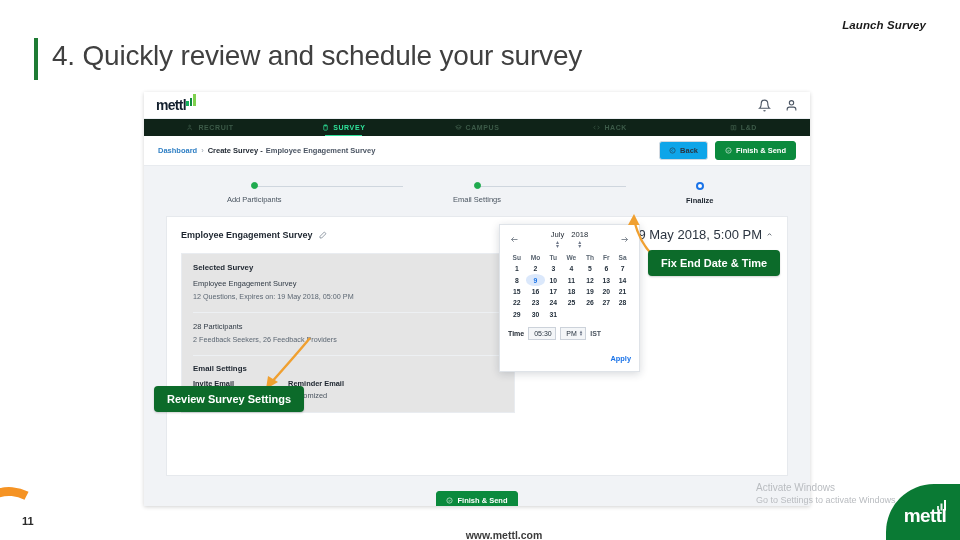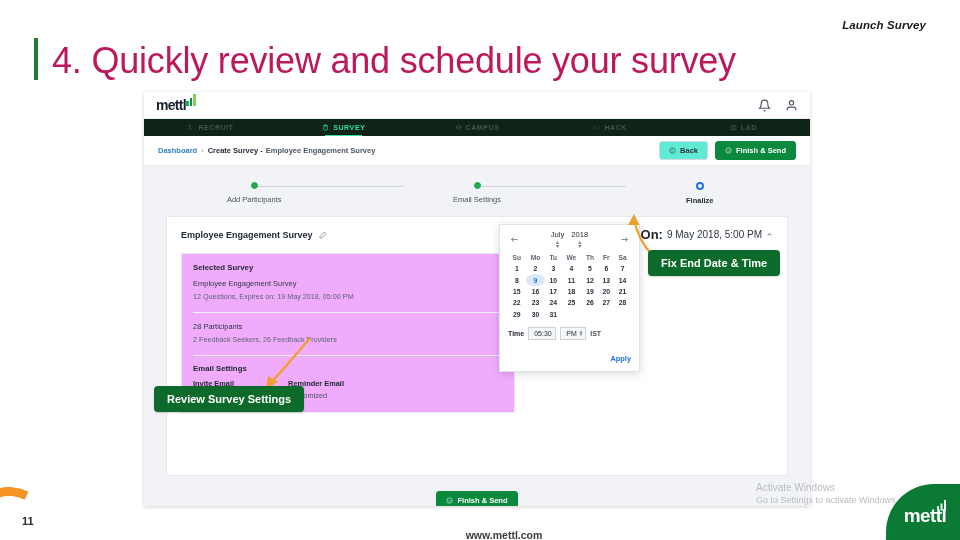--- a/index.html
+++ b/index.html
@@ -16,21 +16,21 @@
     position: absolute; right: 34px; top: 19px;
     font-size: 11.5px; font-style: italic; font-weight: 700;
     color: #1a1a1a; letter-spacing: .1px;
   }
   .title-bar {
     position: absolute; left: 34px; top: 38px;
     width: 4px; height: 42px; background: #1e7b34;
   }
   .slide-title {
     position: absolute; left: 52px; top: 40px;
-    font-size: 36px; font-weight: 400; color: #be185d;
+    font-size: 28px; font-weight: 400; color: #404040;
     letter-spacing: -.2px; white-space: nowrap;
   }
   .footer-url {
     position: absolute; left: 0; right: 0; top: 529px;
     text-align: center; font-size: 10.5px; color: #3c3c3c; font-weight: 700; margin-left: 48px;
   }
   .page-num {
     position: absolute; left: 22px; top: 515px;
     font-size: 11px; color: #2b2b2b; font-weight: 700;
   }
@@ -107,21 +107,21 @@
   .crumb-link { font-size: 7.5px; color: #2f7fc4; font-weight: 600; }
   .crumb-sep { font-size: 7.5px; color: #9aa4b0; margin: 0 4px; }
   .crumb-strong { font-size: 7.5px; color: #1d252f; font-weight: 800; }
   .crumb-tail { font-size: 7.5px; color: #4b5563; font-weight: 600; }
   .crumb-actions { margin-left: auto; display: flex; align-items: center; gap: 7px; }
   .btn {
     display: inline-flex; align-items: center; gap: 4px;
     font-size: 7.5px; font-weight: 700; border-radius: 3px;
     padding: 4px 9px; cursor: pointer; white-space: nowrap;
   }
-  .btn-ghost { background: #5eead4; color: #2b3440; border: 1px solid #d3d9e0; }
+  .btn-ghost { background: #0ea5e9; color: #2b3440; border: 1px solid #d3d9e0; }
   .btn-green { background: #0b8a3d; color: #fff; border: 1px solid #0b8a3d; }
   .btn svg { width: 7px; height: 7px; }
 
   
   .stepper {
     position: relative; margin: 16px 36px 0 36px; height: 30px;
     display: flex; justify-content: space-between;
   }
   .step { width: 25%; text-align: center; position: relative; }
   .step .dot {
@@ -141,25 +141,25 @@
   
   .sheet {
     margin: 4px 22px 0 22px; background: #fff; min-height: 260px;
     border: 1px solid #e6e9ed; position: relative; padding: 10px 14px;
   }
   .sheet-head { display: flex; align-items: center; }
   .sheet-title { font-size: 9px; font-weight: 800; color: #1d252f; }
   .pencil { margin-left: 6px; width: 8px; height: 8px; color: #62707e; }
   .ends-on { margin-left: auto; display: flex; align-items: center; gap: 4px; }
   .ends-on .k { font-size: 13px; font-weight: 800; color: #1d252f; }
-  .ends-on .v { font-size: 10px; color: #2b3440; }
+  .ends-on .v { font-size: 13px; color: #2b3440; }
   .caret { width: 7px; height: 7px; color: #2b3440; }
 
   .inner-card {
-    margin-top: 11px; border: 1px solid #e9ecf0; background: #f0abfc;
+    margin-top: 11px; border: 1px solid #e9ecf0; background: #e5e5e5;
     width: 334px; padding: 9px 11px 12px 11px;
   }
   .sec-title { font-size: 7.8px; font-weight: 800; color: #1d252f; margin-bottom: 6px; }
   .sec-line { font-size: 7.5px; color: #303a45; line-height: 1.7; }
   .sec-sub { font-size: 7.2px; color: #5b6672; line-height: 1.7; }
   .divider { height: 1px; background: #edf0f3; margin: 9px 0 8px; }
   .two-col { display: flex; gap: 54px; }
   .col-h { font-size: 7.4px; font-weight: 800; color: #1d252f; }
   .col-v { font-size: 7.4px; color: #49535e; margin-top: 3px; }
 

